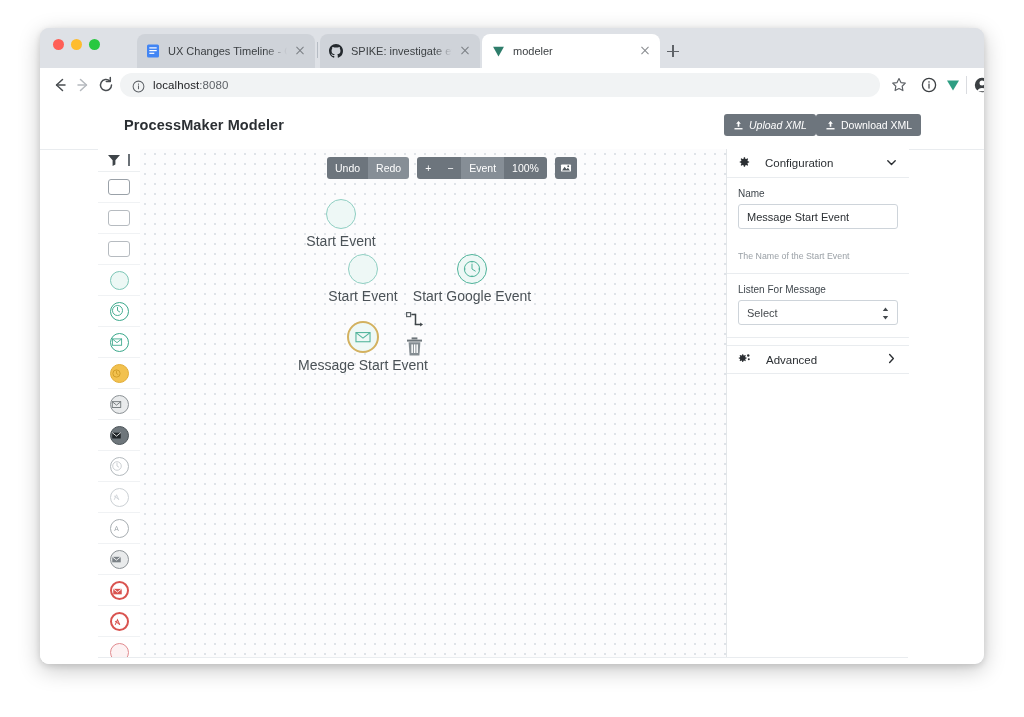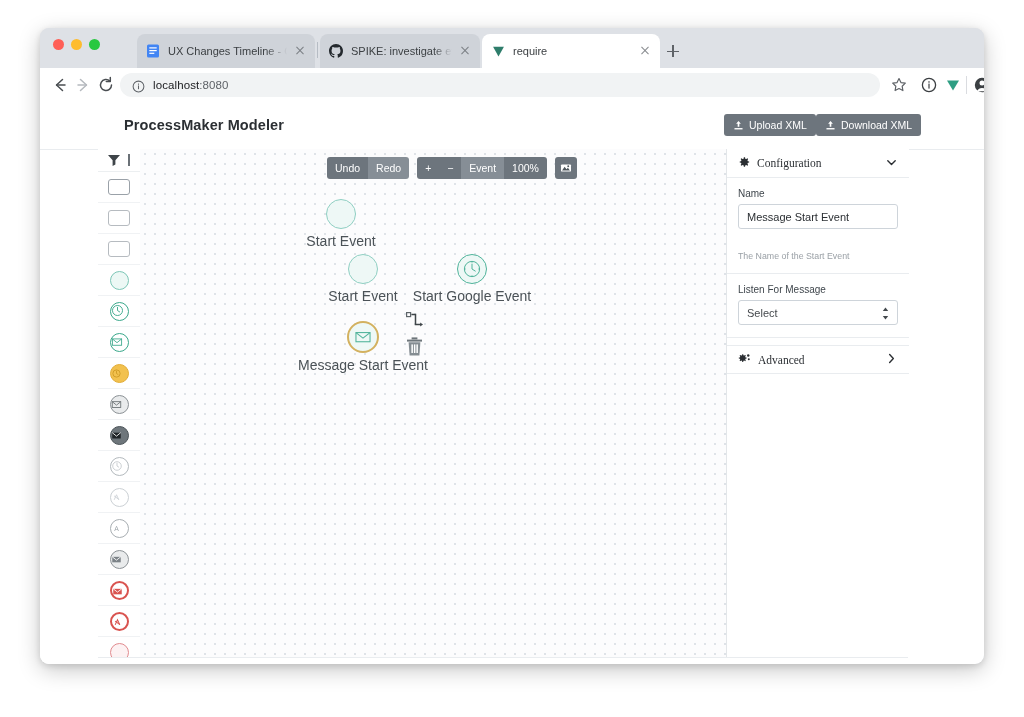--- a/index.html
+++ b/index.html
@@ -79,21 +79,21 @@
   #viewport{position:absolute;left:0;top:74px;width:944px;height:562px;background:#ffffff;overflow:hidden;}
 
   
   #app-header{position:absolute;left:0;top:0;width:944px;height:47px;background:#ffffff;border-bottom:1px solid #e9ecef;}
   #app-title{position:absolute;left:70px;top:15px;font-size:14.5px;font-weight:bold;color:#2b2f33;letter-spacing:.1px;margin-left:14px;}
   .hdr-btn{
     position:absolute;top:12px;height:22px;border-radius:3px;background:#6d757d;
     color:#ffffff;font-size:10.5px;display:flex;align-items:center;gap:5px;
     padding:0 9px;box-sizing:border-box;white-space:nowrap;
   }
-  #btn-upload{left:684px;}
+  #btn-upload{left:684px;font-style:italic;}
   #btn-download{left:776px;}
 
   
   #palette{
     position:absolute;left:58px;top:47px;width:42px;height:508px;
     background:#ffffff;border-right:1px solid #e3e6e9;
   }
   #palette-head{height:22px;border-bottom:1px solid #eceff1;position:relative;background:#ffffff;}
   #pal-filter{position:absolute;left:9px;top:4px;width:14px;height:14px;}
   #pal-handle{position:absolute;left:30px;top:5px;width:1.5px;height:12px;background:#6b7177;}
@@ -133,22 +133,22 @@
 
   #elbow{position:absolute;left:266px;top:163px;}
   #trash{position:absolute;left:266px;top:188px;}
 
   
   #config{
     position:absolute;left:686px;top:47px;width:182px;height:508px;
     background:#ffffff;border-left:1px solid #e3e6e9;
   }
   .cfg-head{
-    height:29px;display:flex;align-items:center;gap:7px;padding:0 11px;box-sizing:border-box;
-    border-bottom:1px solid #e9ecef;font-size:11.5px;color:#2b2f33;position:relative;font-family:Liberation Serif, serif;
+    height:29px;display:flex;align-items:center;gap:15px;padding:0 11px;box-sizing:border-box;
+    border-bottom:1px solid #e9ecef;font-size:11.5px;color:#2b2f33;position:relative;
   }
   .cfg-body{padding:10px 11px 12px;box-sizing:border-box;border-bottom:1px solid #e9ecef;}
   .cfg-label{font-size:10px;color:#3f464c;margin-bottom:5px;}
   .cfg-input{
     width:100%;height:25px;box-sizing:border-box;border:1px solid #ced4da;border-radius:3px;
     background:#fff;font-size:11px;color:#2b2f33;padding:0 8px;font-family:inherit;outline:none;
   }
   .cfg-help{font-size:8.8px;color:#9aa0a6;margin-top:22px;}
   .cfg-select{
     width:100%;height:25px;box-sizing:border-box;border:1px solid #ced4da;border-radius:3px;
@@ -201,21 +201,21 @@
       <span class="tab-title">SPIKE: investigate effort require</span>
       <span class="tab-close"></span>
     </div>
 
     <div class="tab active" style="left:442px;width:178px;">
       <span class="tab-fav">
         <svg width="13" height="13" viewBox="0 0 12 12">
             <path d="M1 1.5h10L6 10.5z" fill="#2e7d6b"></path>
           </svg>
       </span>
-      <span class="tab-title">require</span>
+      <span class="tab-title">modeler</span>
       <span class="tab-close"></span>
     </div>
 
     <div id="newtab"></div>
   </div>
 
   <div id="toolbar">
     <span class="navbtn" id="nav-back">
       <svg width="20" height="20" viewBox="0 0 20 20">
           <path d="M12.5 4.5 L6.5 10 L12.5 15.5" fill="none" stroke="#4a4e52" stroke-width="1.5" stroke-linecap="round" stroke-linejoin="round"></path>

